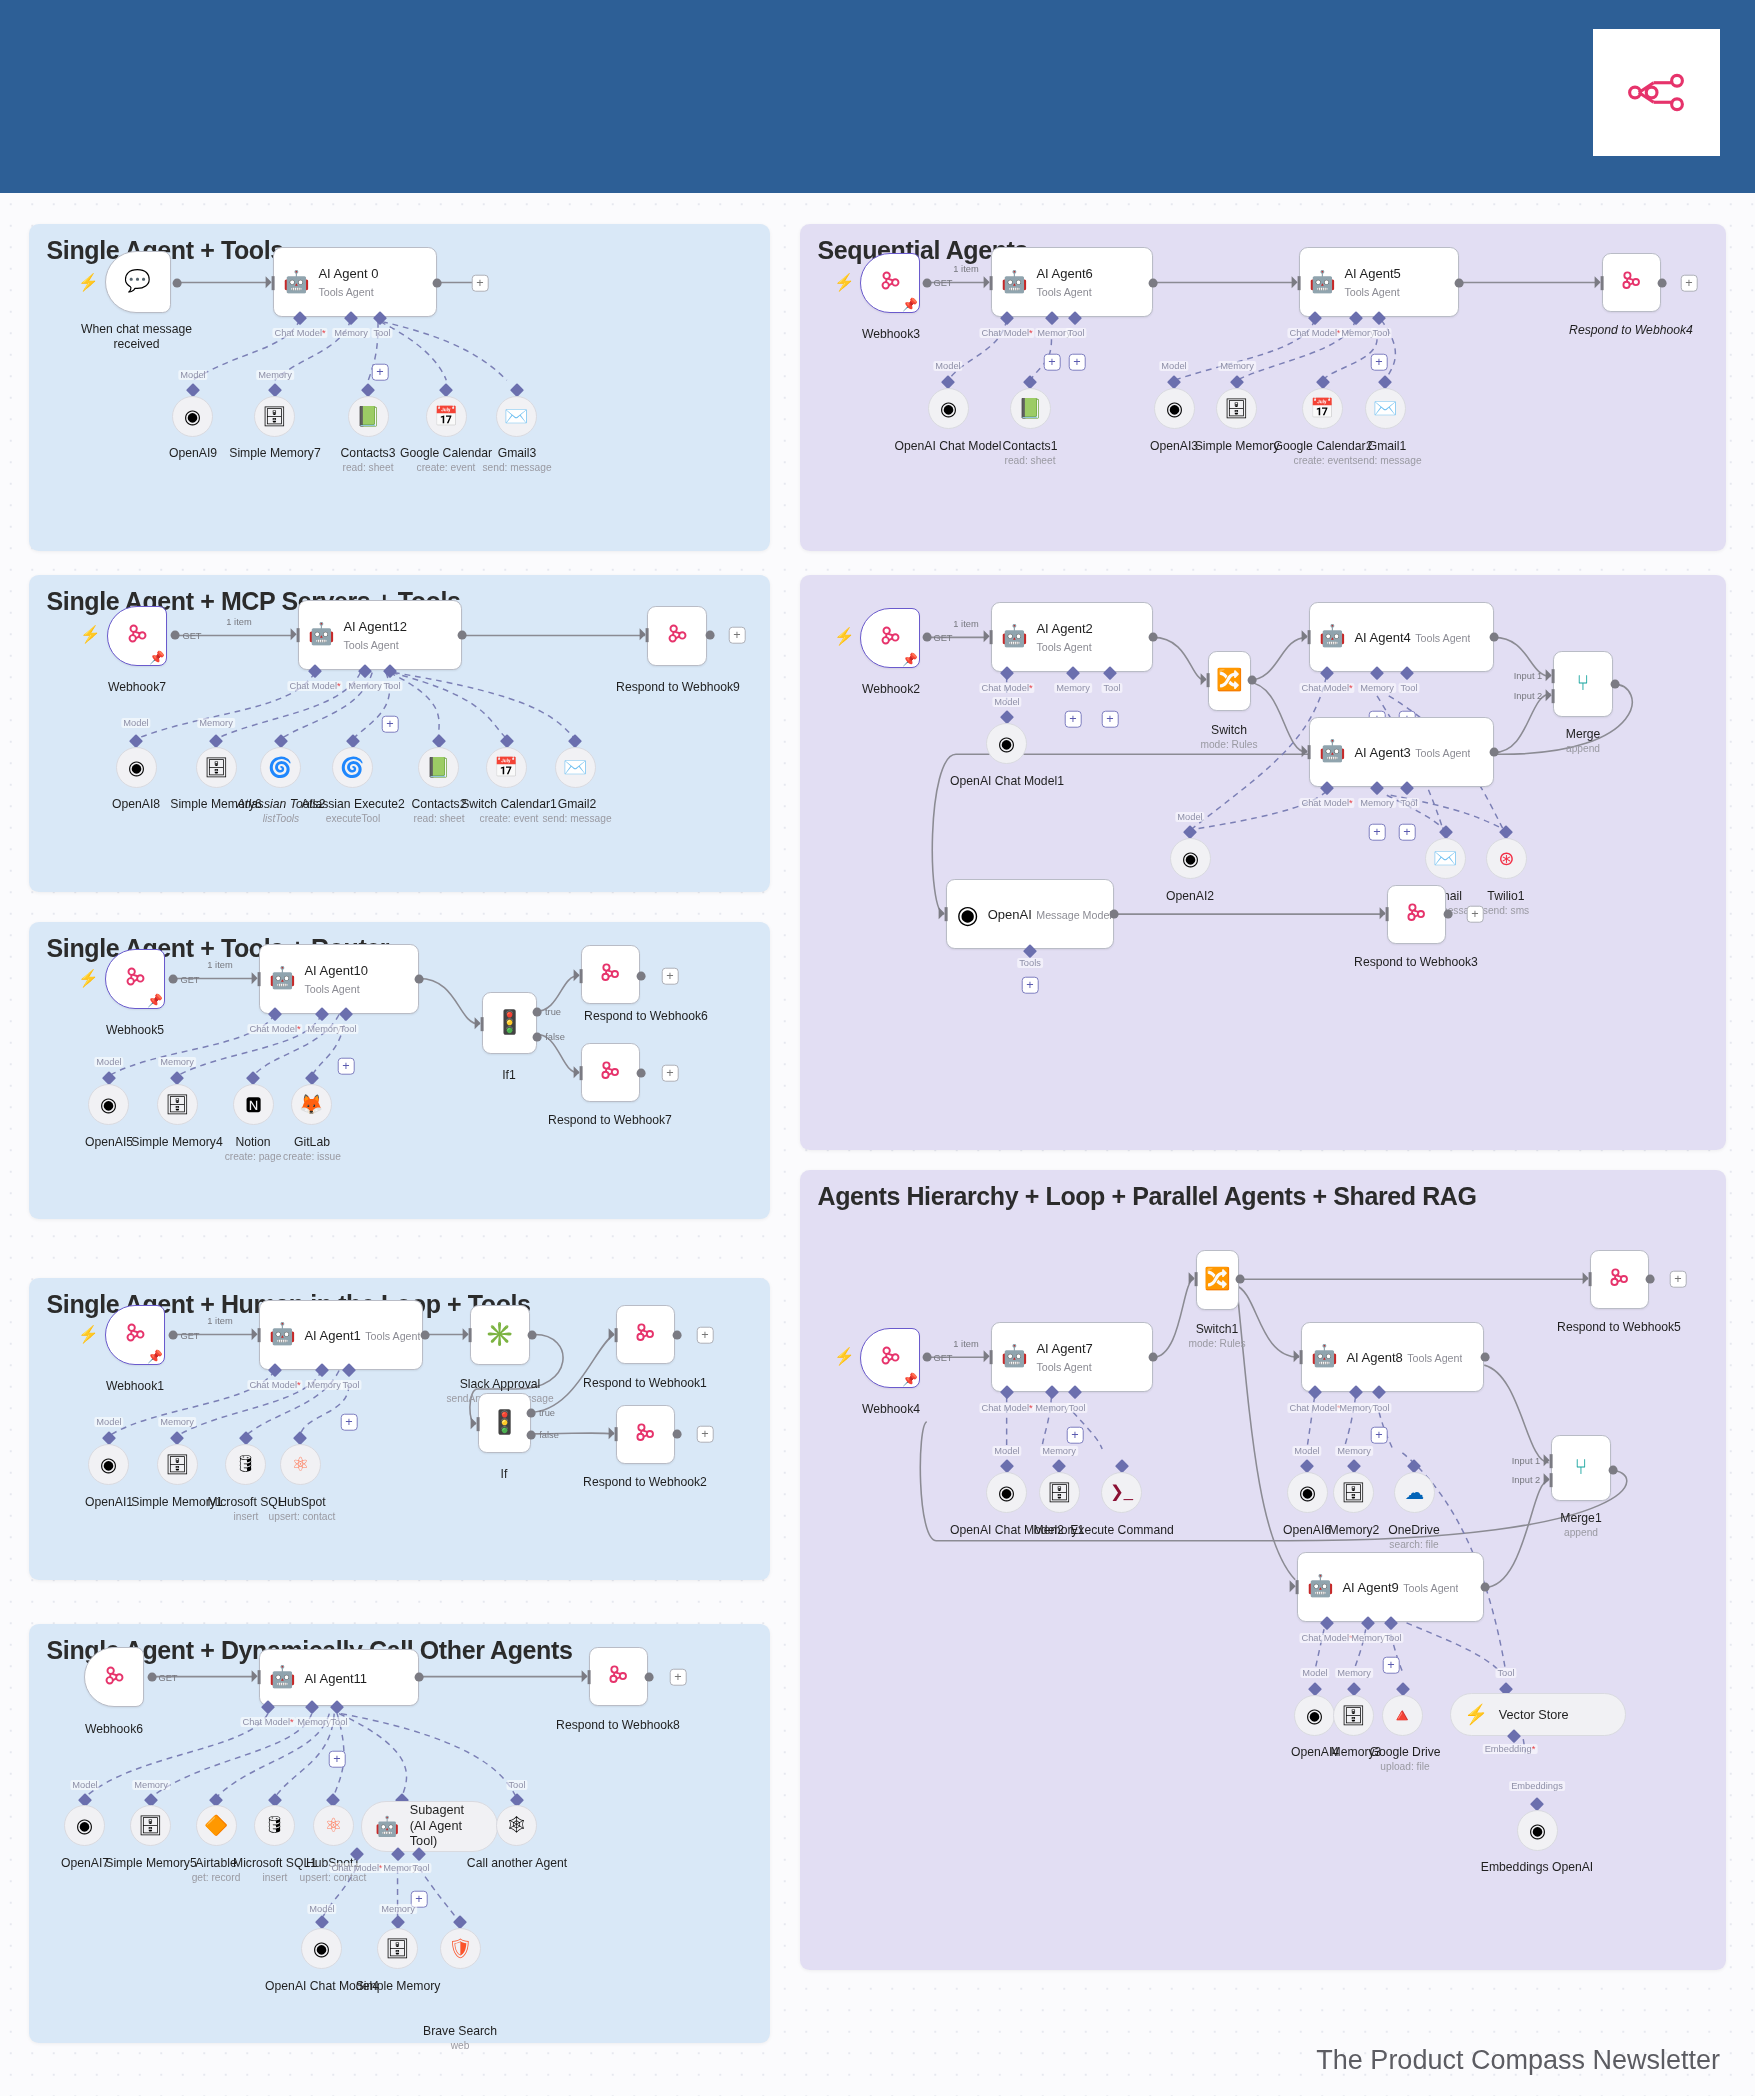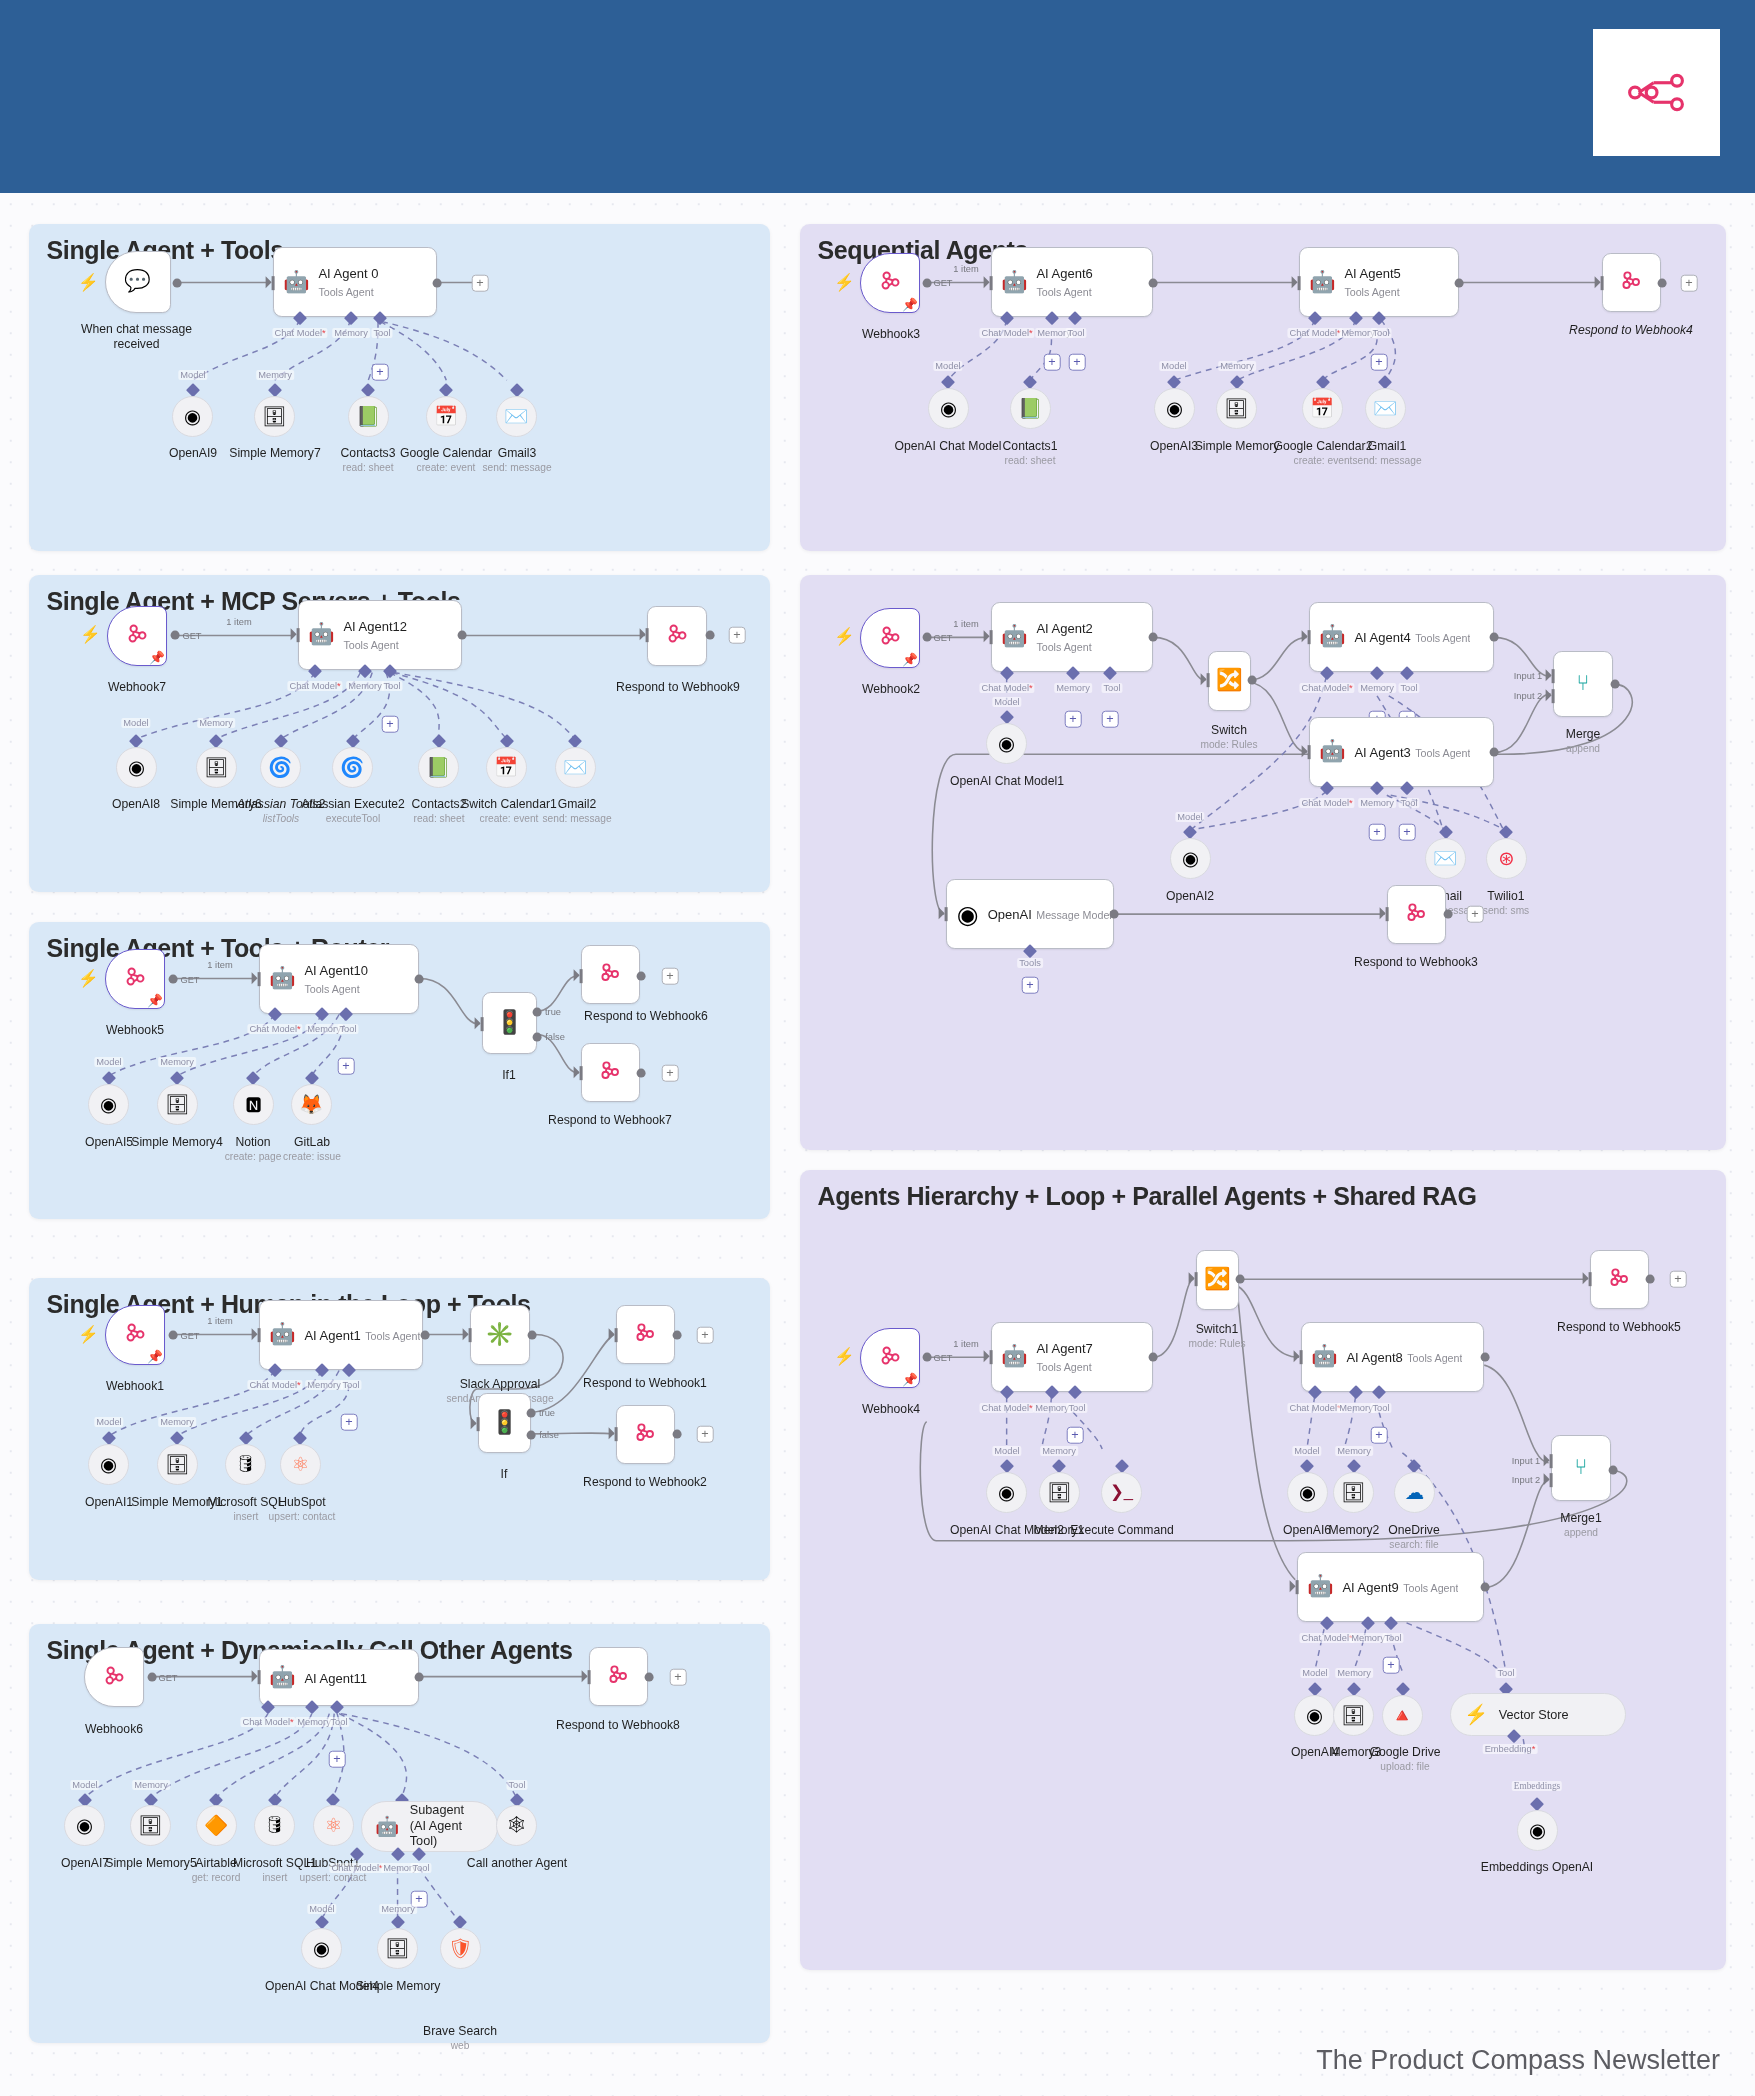--- a/index.html
+++ b/index.html
@@ -1306,21 +1306,21 @@
 
     <div class="port-lbl" style="left:706px; top:503px;">Tool</div>
     <div class="diamond" style="left:706px; top:519px;"></div>
     <div class="pill" style="left:650px; top:523px; width:176px; height:43px;">
       <span class="pic" style="color:#3ecf8e;">⚡</span>
       <span>Vector Store</span>
     </div>
     <div class="diamond" style="left:714px; top:566px;"></div>
     <div class="port-lbl" style="left:710px; top:579px;">Embedding<span class="req">*</span></div>
 
-    <div class="port-lbl" style="left:737px; top:616px;font-family:Liberation Serif, serif;">Embeddings</div>
+    <div class="port-lbl" style="left:737px; top:616px;">Embeddings</div>
     <div class="diamond" style="left:737px; top:634px;"></div>
     <div class="circ" style="left:717px; top:640px;">
         <span>◉</span>
       </div>
     <div class="caption" style="left:737px; top:690px;">Embeddings OpenAI</div>
   </div>
 </div>
 
 <div class="footer">The Product Compass Newsletter</div>
 

